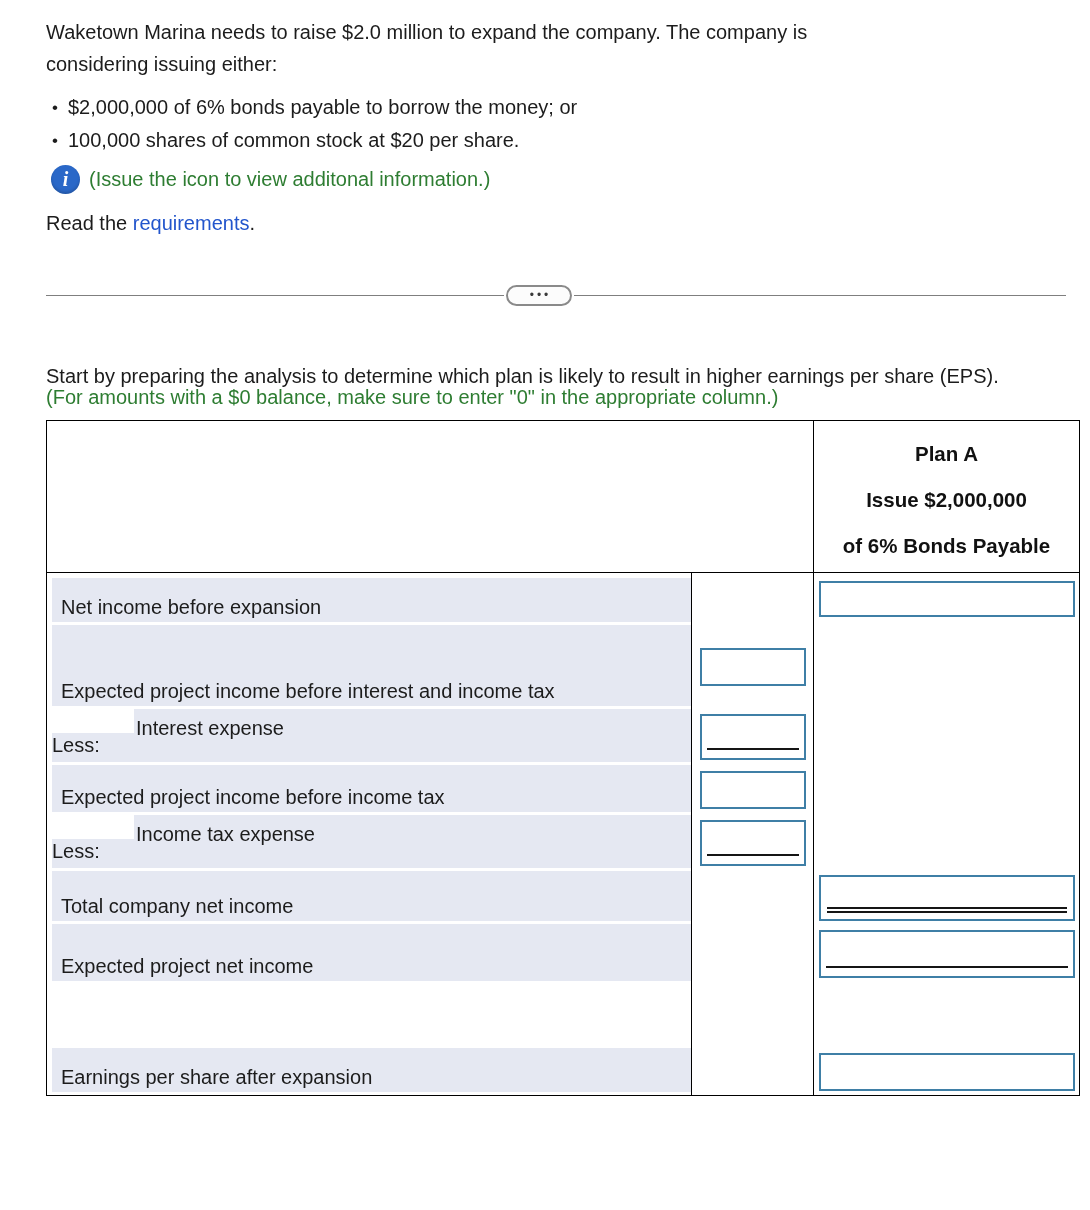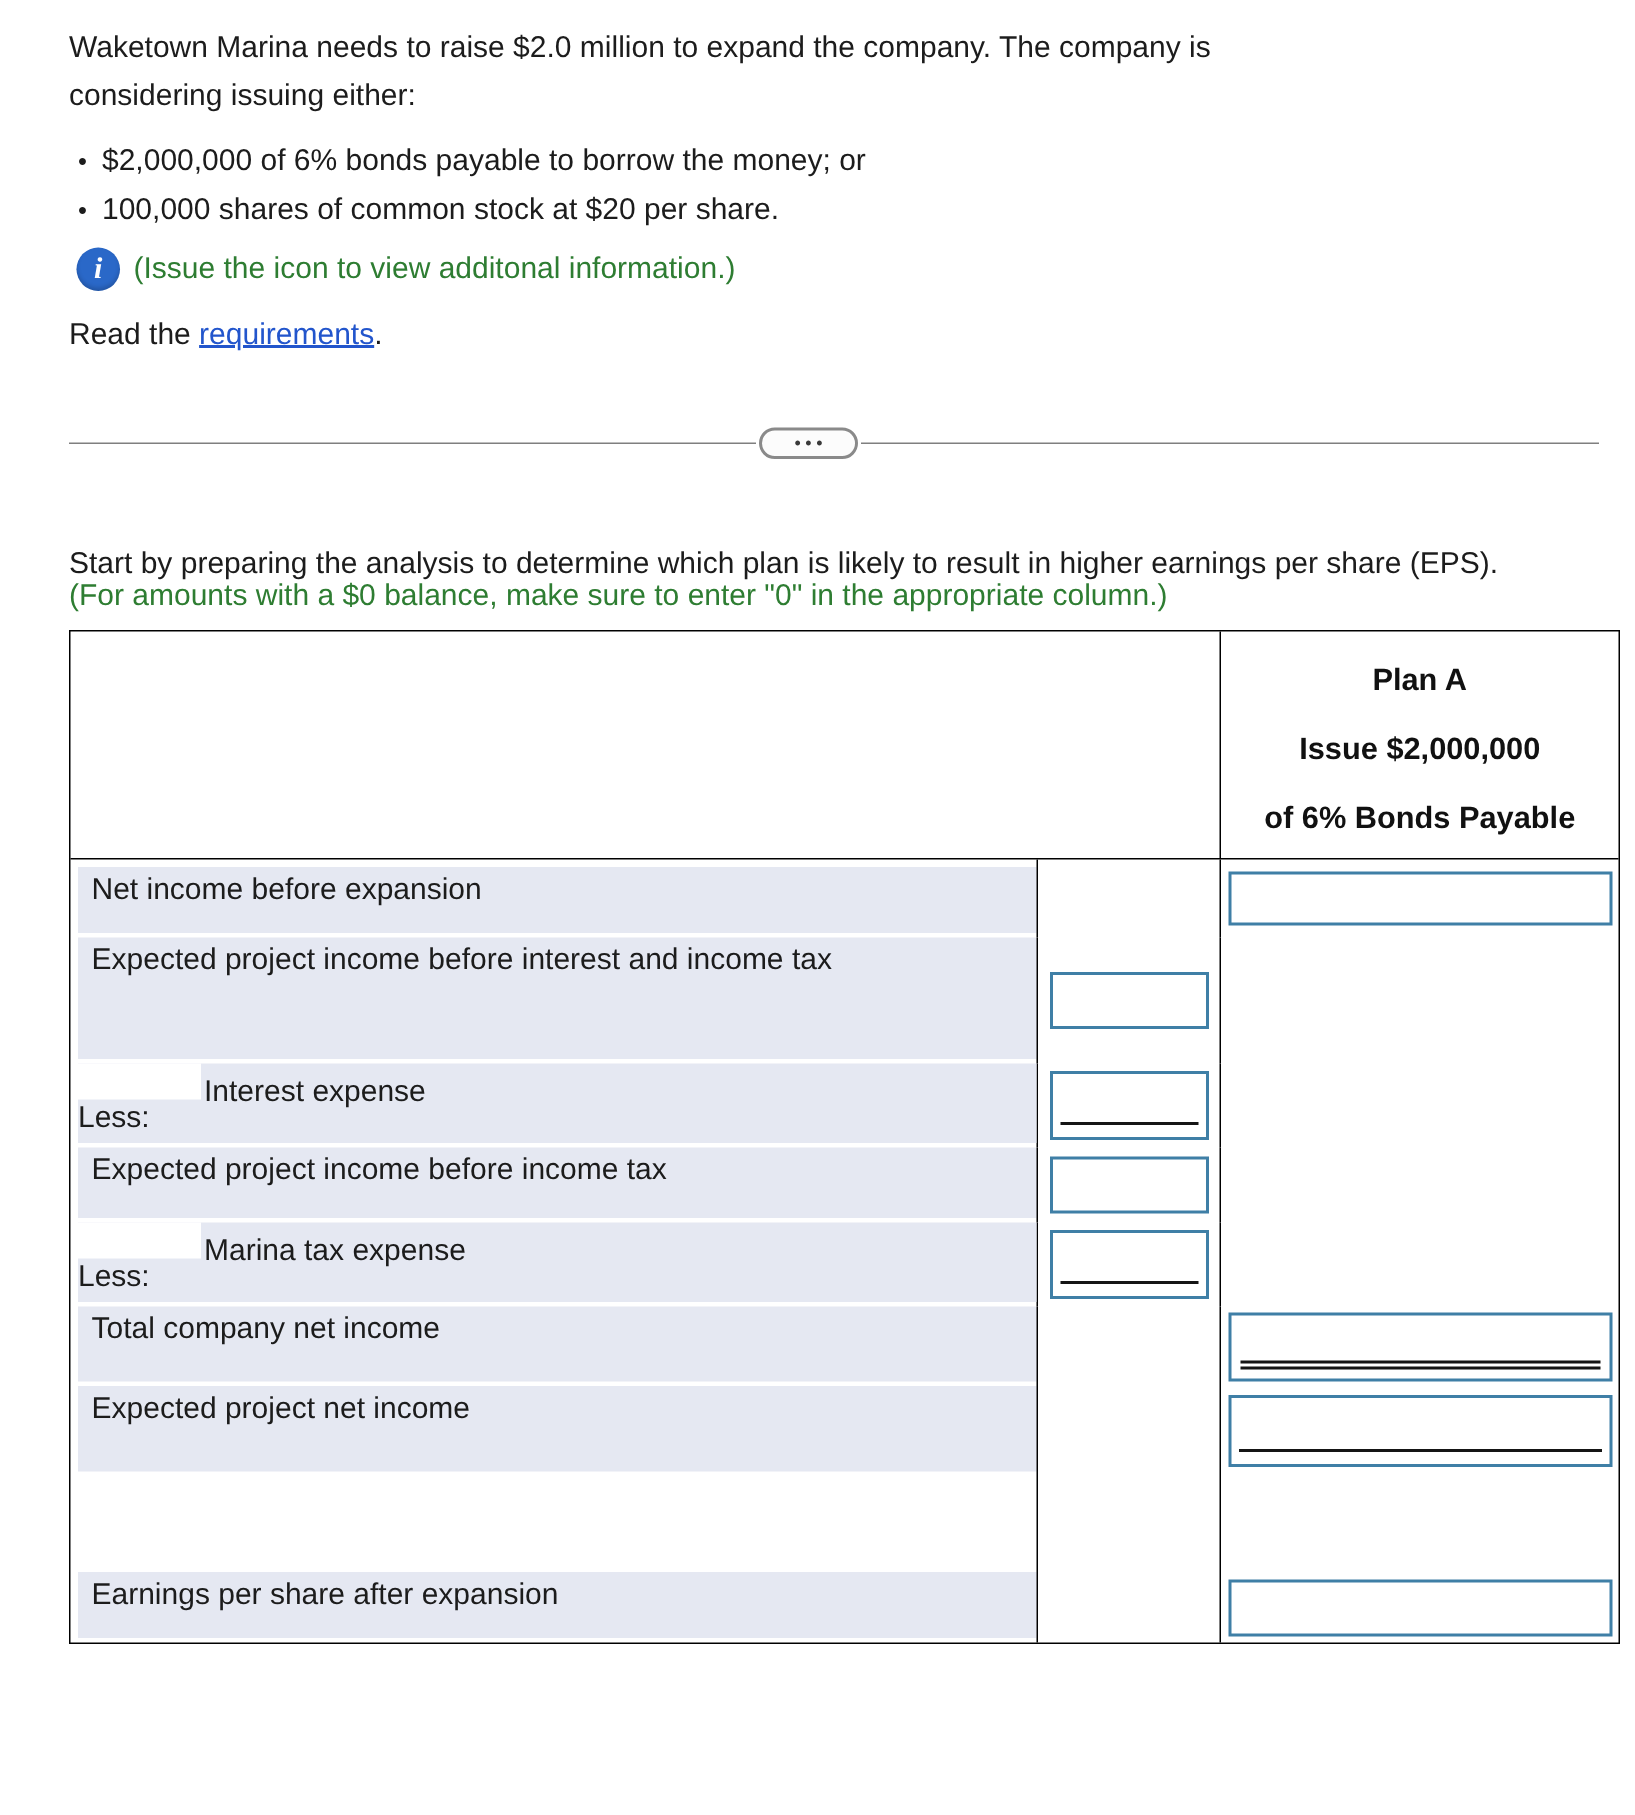--- a/index.html
+++ b/index.html
@@ -15,35 +15,35 @@
   .page{padding:16px 24px 20px 46px}
   .intro-p{max-width:830px;line-height:32px;margin-bottom:11px}
   .bullets{list-style:none;margin:0 0 6px 0}
   .bullets li{display:flex;line-height:33px}
   .bullet-dot{width:22px;text-align:left;padding-left:6px;font-size:17px}
   .info-row{display:flex;align-items:center;margin-top:6px;height:32px}
   .info-icon{width:29px;height:29px;border-radius:50%;background:var(--info,#2a68c8);display:inline-flex;align-items:center;justify-content:center;margin:0 9px 0 5px;cursor:pointer;flex:0 0 auto;box-shadow:inset 0 -2px 3px rgba(0,0,0,.18)}
   .info-glyph{color:#fff;font-family:"Liberation Serif",serif;font-style:italic;font-weight:700;font-size:20px;line-height:1}
   .green{color:var(--green,#2e7d32)}
   .read-line{margin-top:13px;line-height:30px}
-  .req-link{color:var(--link,#2255cc);text-decoration:underline;cursor:pointer}
+  .req-link{color:var(--link,#2255cc);cursor:pointer}
   .divider{display:flex;align-items:center;margin-top:46px;height:22px}
   .dline{flex:1;border-top:1px solid #7f7f7f;height:0}
   .dline.left{flex:0 0 458px}
   .pill{width:66px;height:21px;border:2px solid #8a8a8a;border-radius:12px;background:#fcfcfc;display:flex;align-items:center;justify-content:center;cursor:pointer;margin:0 2px}
   .dots{font-size:12px;letter-spacing:3px;color:#3a3a3a;line-height:1;padding-left:3px}
   .instruction{margin-top:60px;max-width:955px;line-height:21px}
   .ttable{margin-top:12px;width:1034px;border:1.5px solid #000;background:#fff}
   .thead{display:flex;height:152px;border-bottom:1.5px solid #000}
   .th-left{flex:1}
   .th-plan{width:266px;border-left:1.5px solid #000;padding-top:10px}
   .ph-line{text-align:center;font-weight:700;font-size:20.5px;line-height:46px;color:#111;white-space:nowrap}
   .trow{display:flex}
   .c-label{width:644px;display:flex;padding:0 0 3px 5px}
-  .graybox{flex:1;background:var(--rowbg,#e5e8f2);display:flex;align-items:flex-start;padding:2px 12px 2px 9px;line-height:26px}
+  .graybox{flex:1;background:var(--rowbg,#e5e8f2);display:flex;align-items:flex-end;padding:2px 12px 2px 9px;line-height:26px}
   .graybox .lbl{max-width:545px}
   .first .graybox{margin-top:5px}
   .lessbox{position:relative;display:block;padding:0}
   .corner{position:absolute;top:0;left:0;width:82px;height:24px;background:#fff}
   .less{position:absolute;left:0;bottom:4px}
   .lesslabel{position:absolute;left:84px;top:6px}
   .c-mid{width:122px;border-left:1.5px solid #000;display:flex;align-items:center;justify-content:center}
   .c-plan{width:266px;border-left:1.5px solid #000;display:flex;align-items:center;justify-content:center}
   .ibox{position:relative;background:#fff;border:2px solid var(--inputborder,#3f7fa6);display:block}
   .ibox input{width:100%;height:100%;border:none;outline:none;background:transparent;font-family:inherit;font-size:19px;padding:0 6px;color:#111}
@@ -162,21 +162,21 @@
         </span>
       </div>
       <div class="c-plan"></div>
     </div>
 
     <div class="trow h56">
       <div class="c-label">
         <div class="graybox lessbox">
           <span class="corner"></span>
           <span class="less">Less:</span>
-          <span class="lesslabel">Marina tax expense</span>
+          <span class="lesslabel">Income tax expense</span>
         </div>
       </div>
       <div class="c-mid">
         <span class="ibox mid-ul">
           <input type="text" value="" style="">
           <span class="ul"></span>
         </span>
       </div>
       <div class="c-plan"></div>
     </div>

